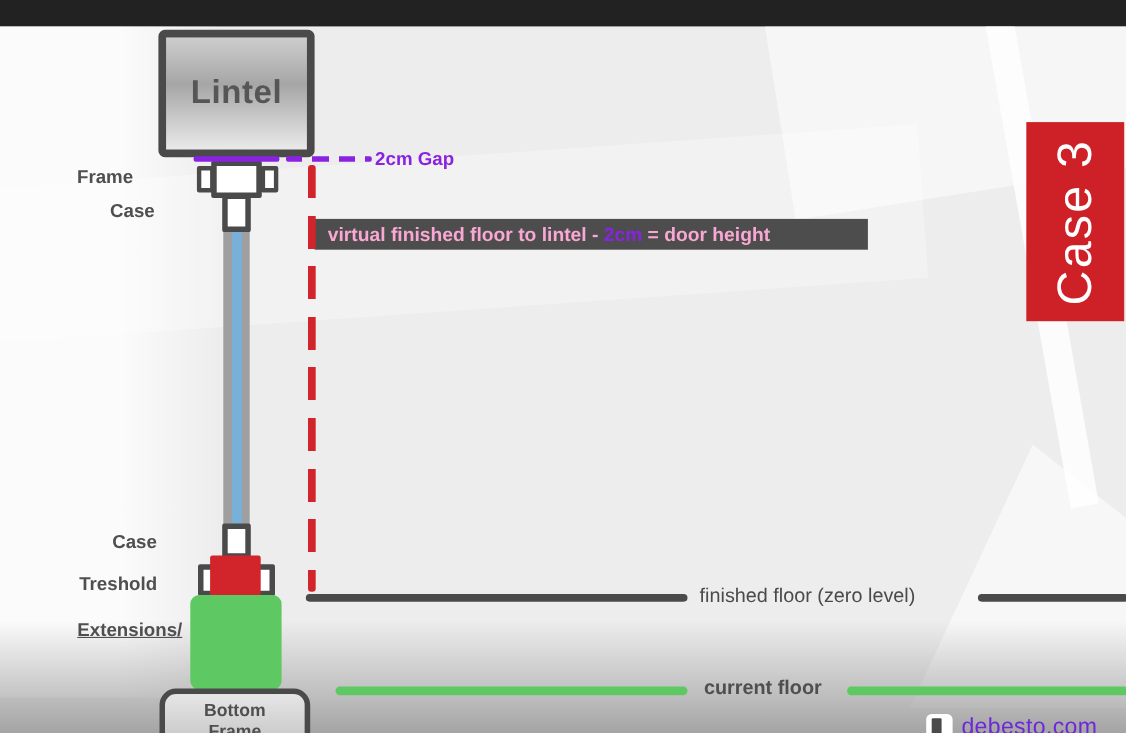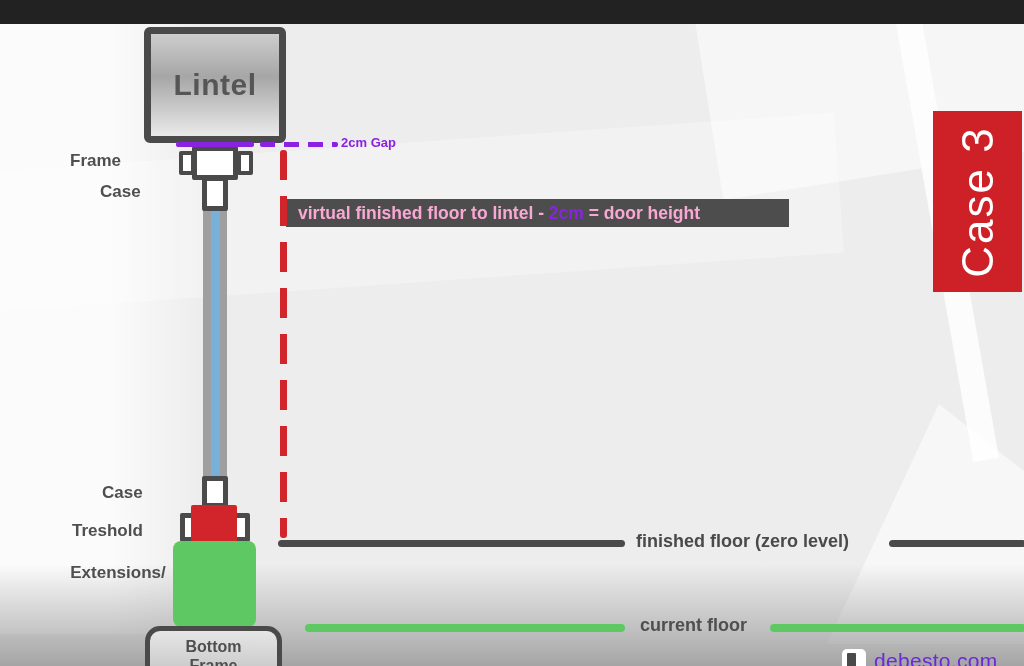--- a/index.html
+++ b/index.html
@@ -57,44 +57,44 @@
     background:linear-gradient(180deg,#e6e6e6,#c2c2c2);
     display:flex;flex-direction:column;align-items:center;justify-content:center;}
   .bottom-jamb div{font-size:16px;font-weight:bold;color:#4f4f4f;line-height:19px;}
 
   
   .side-label{position:absolute;font-size:17px;font-weight:bold;color:#4f4f4f;text-align:left;z-index:2;}
   .lbl-frame{left:70px;top:127px;width:98px;}
   .lbl-case-top{left:100px;top:158px;width:94px;}
   .lbl-case-bottom{left:102px;top:459px;width:94px;}
   .lbl-treshold{left:72px;top:497px;width:110px;}
-  .lbl-extensions{left:44px;top:538px;width:148px;text-align:center;}
+  .lbl-extensions{left:44px;top:538px;width:148px;text-align:center;text-decoration:underline;}
   .lbl-extensions div{line-height:22px;}
 
   
   .gap-line-solid{position:absolute;left:176px;top:118px;width:78px;height:5px;z-index:4;
     background:var(--accent-purple);border-radius:2px;}
   .gap-line-dashes{position:absolute;left:260px;top:118px;width:78px;height:5px;z-index:4;border-radius:2px;
     background:repeating-linear-gradient(90deg,var(--accent-purple) 0 15px,transparent 15px 24px);}
   .gap-label{position:absolute;left:341px;top:111px;z-index:4;
-    font-size:13px;font-weight:bold;color:var(--accent-purple);}
+    font-size:17px;font-weight:bold;color:var(--accent-purple);}
 
   .red-dash-line{position:absolute;left:280px;top:126px;width:7px;height:388px;z-index:4;border-radius:3px;
     background:repeating-linear-gradient(180deg,var(--accent-red) 0 30px,transparent 30px 46px);}
 
   .formula-banner{position:absolute;left:286px;top:175px;width:503px;height:28px;z-index:3;
     background:var(--banner-bg);display:flex;align-items:center;padding-left:12px;}
   .formula-banner span{font-size:17.5px;font-weight:bold;color:#f9a8d4;white-space:pre;}
   .formula-banner .hl{color:var(--accent-purple);}
 
   
   .ff-line{position:absolute;top:516px;height:7px;border-radius:4px;background:var(--outline-dark);z-index:2;}
   .ff-line.l{left:278px;width:347px;}
   .ff-line.r{left:889px;width:137px;}
-  .ff-text{position:absolute;left:636px;top:507px;font-size:18px;font-weight:bold;color:var(--outline-dark);z-index:2;}
+  .ff-text{position:absolute;left:636px;top:507px;font-size:18px;font-weight:normal;color:var(--outline-dark);z-index:2;}
   .cf-line{position:absolute;top:600px;height:8px;border-radius:4px;background:var(--accent-green);z-index:2;}
   .cf-line.l{left:305px;width:320px;}
   .cf-line.r{left:770px;width:256px;}
   .cf-text{position:absolute;left:640px;top:591px;font-size:18px;font-weight:bold;color:#4f4f4f;z-index:2;}
 
   
   .case-badge{position:absolute;left:933px;top:87px;width:89px;height:181px;z-index:2;
     background:var(--case-badge-bg);display:flex;align-items:center;justify-content:center;}
   .case-badge span{transform:rotate(-90deg);white-space:nowrap;color:#fff;
     font-size:44px;letter-spacing:2px;font-weight:400;}

